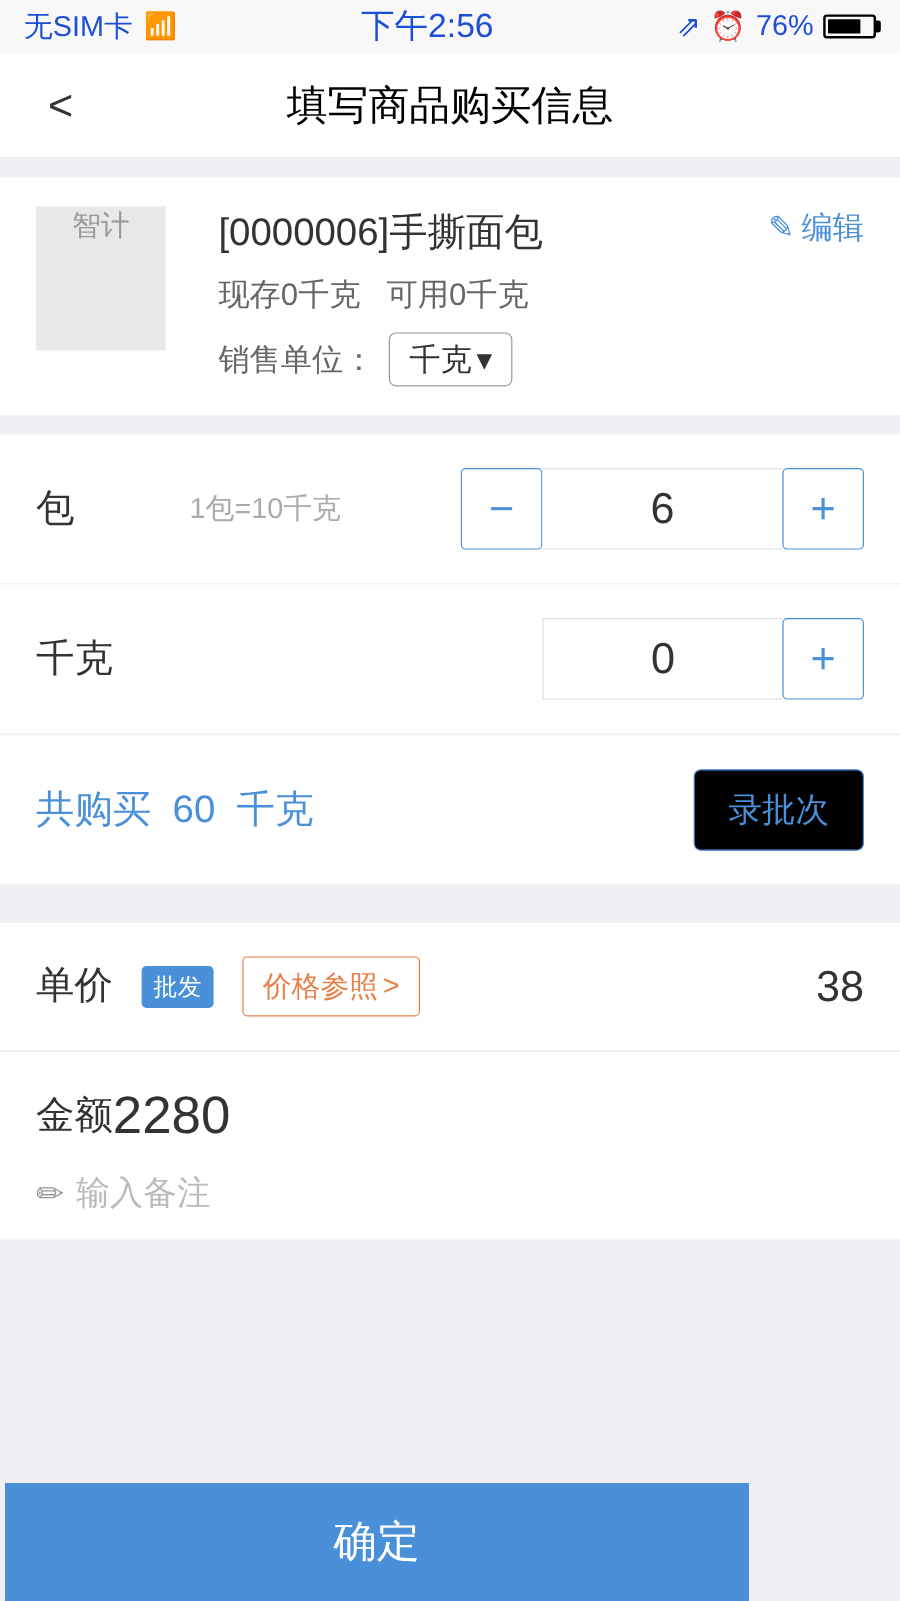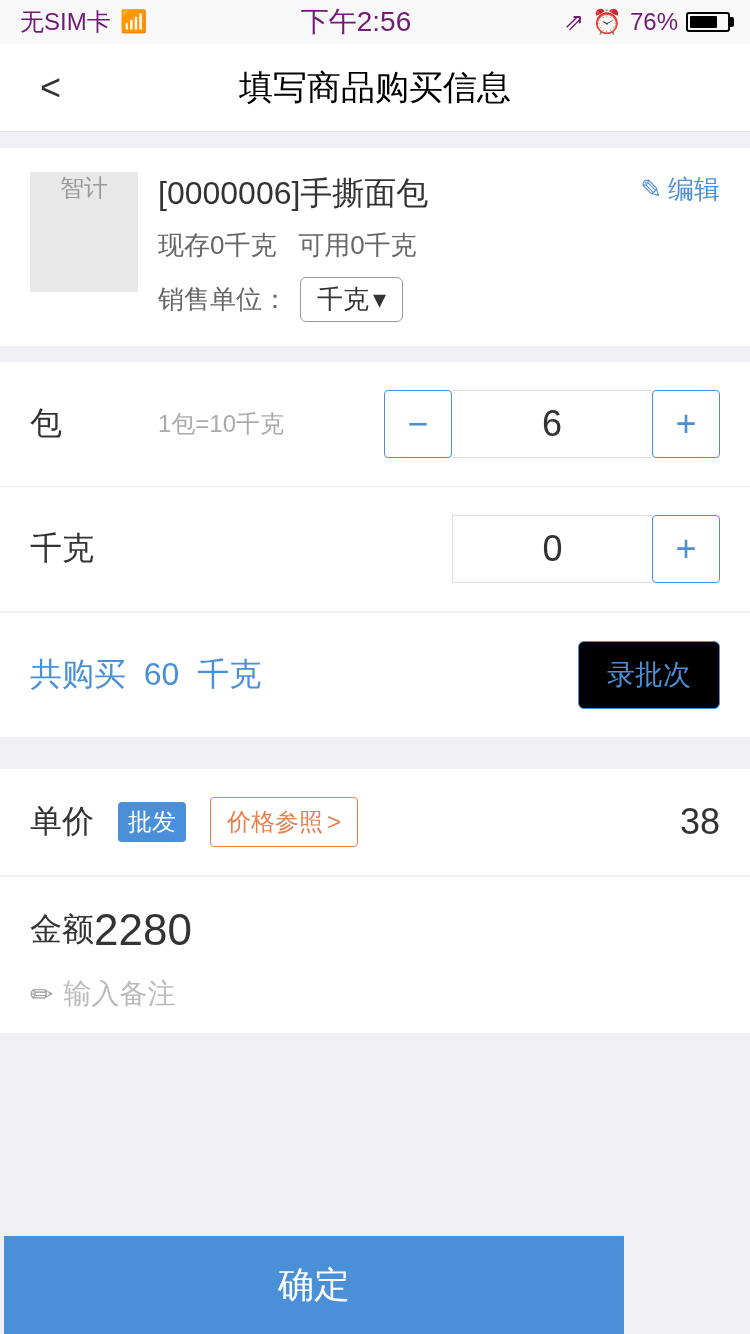--- a/index.html
+++ b/index.html
@@ -16,21 +16,21 @@
     
     .status-bar {
       width: 100%;
       height: 44px;
       background: #f8f8f8;
       display: flex;
       align-items: center;
       justify-content: space-between;
       padding: 10px 20px;
       font-size: 24px;
-      color: #701a75;
+      color: #1d4ed8;
     }
     .status-left { display: flex; align-items: center; gap: 10px; }
     .status-center { font-size: 28px; font-weight: 500; }
     .status-right { display: flex; align-items: center; gap: 8px; font-size: 24px; }
     .wifi-icon { font-size: 22px; }
     .battery-icon {
       width: 44px; height: 20px;
       border: 2px solid #000;
       border-radius: 3px;
       position: relative;
@@ -97,21 +97,21 @@
       height: 120px;
       background: #e8e8e8;
       border-radius: 0;
       display: flex;
       align-items: flex-start;
       justify-content: center;
       flex-shrink: 0;
       font-size: 36px;
       color: #aaa;
     }
-    .product-info { flex: 1; }
+    .product-info { flex: 1; margin-left: 24px; }
     .product-name {
       font-size: 32px;
       color: #333;
       font-weight: 500;
       margin-bottom: 12px;
     }
     .product-stock {
       font-size: 26px;
       color: #666;
       margin-bottom: 14px;
@@ -244,21 +244,21 @@
     }
     .price-left {
       display: flex;
       align-items: center;
       gap: 24px;
     }
     .price-label { font-size: 32px; color: #333; }
     .wholesale-badge {
       background: #4a90d9;
       color: #fff;
-      font-size: 24px;
+      font-size: 20px;
       padding: 4px 10px;
       border-radius: 4px;
     }
     .price-ref-btn {
       border: 1px solid #e8804a;
       color: #e8804a;
       background: #fff;
       padding: 8px 16px;
       font-size: 24px;
       border-radius: 4px;

